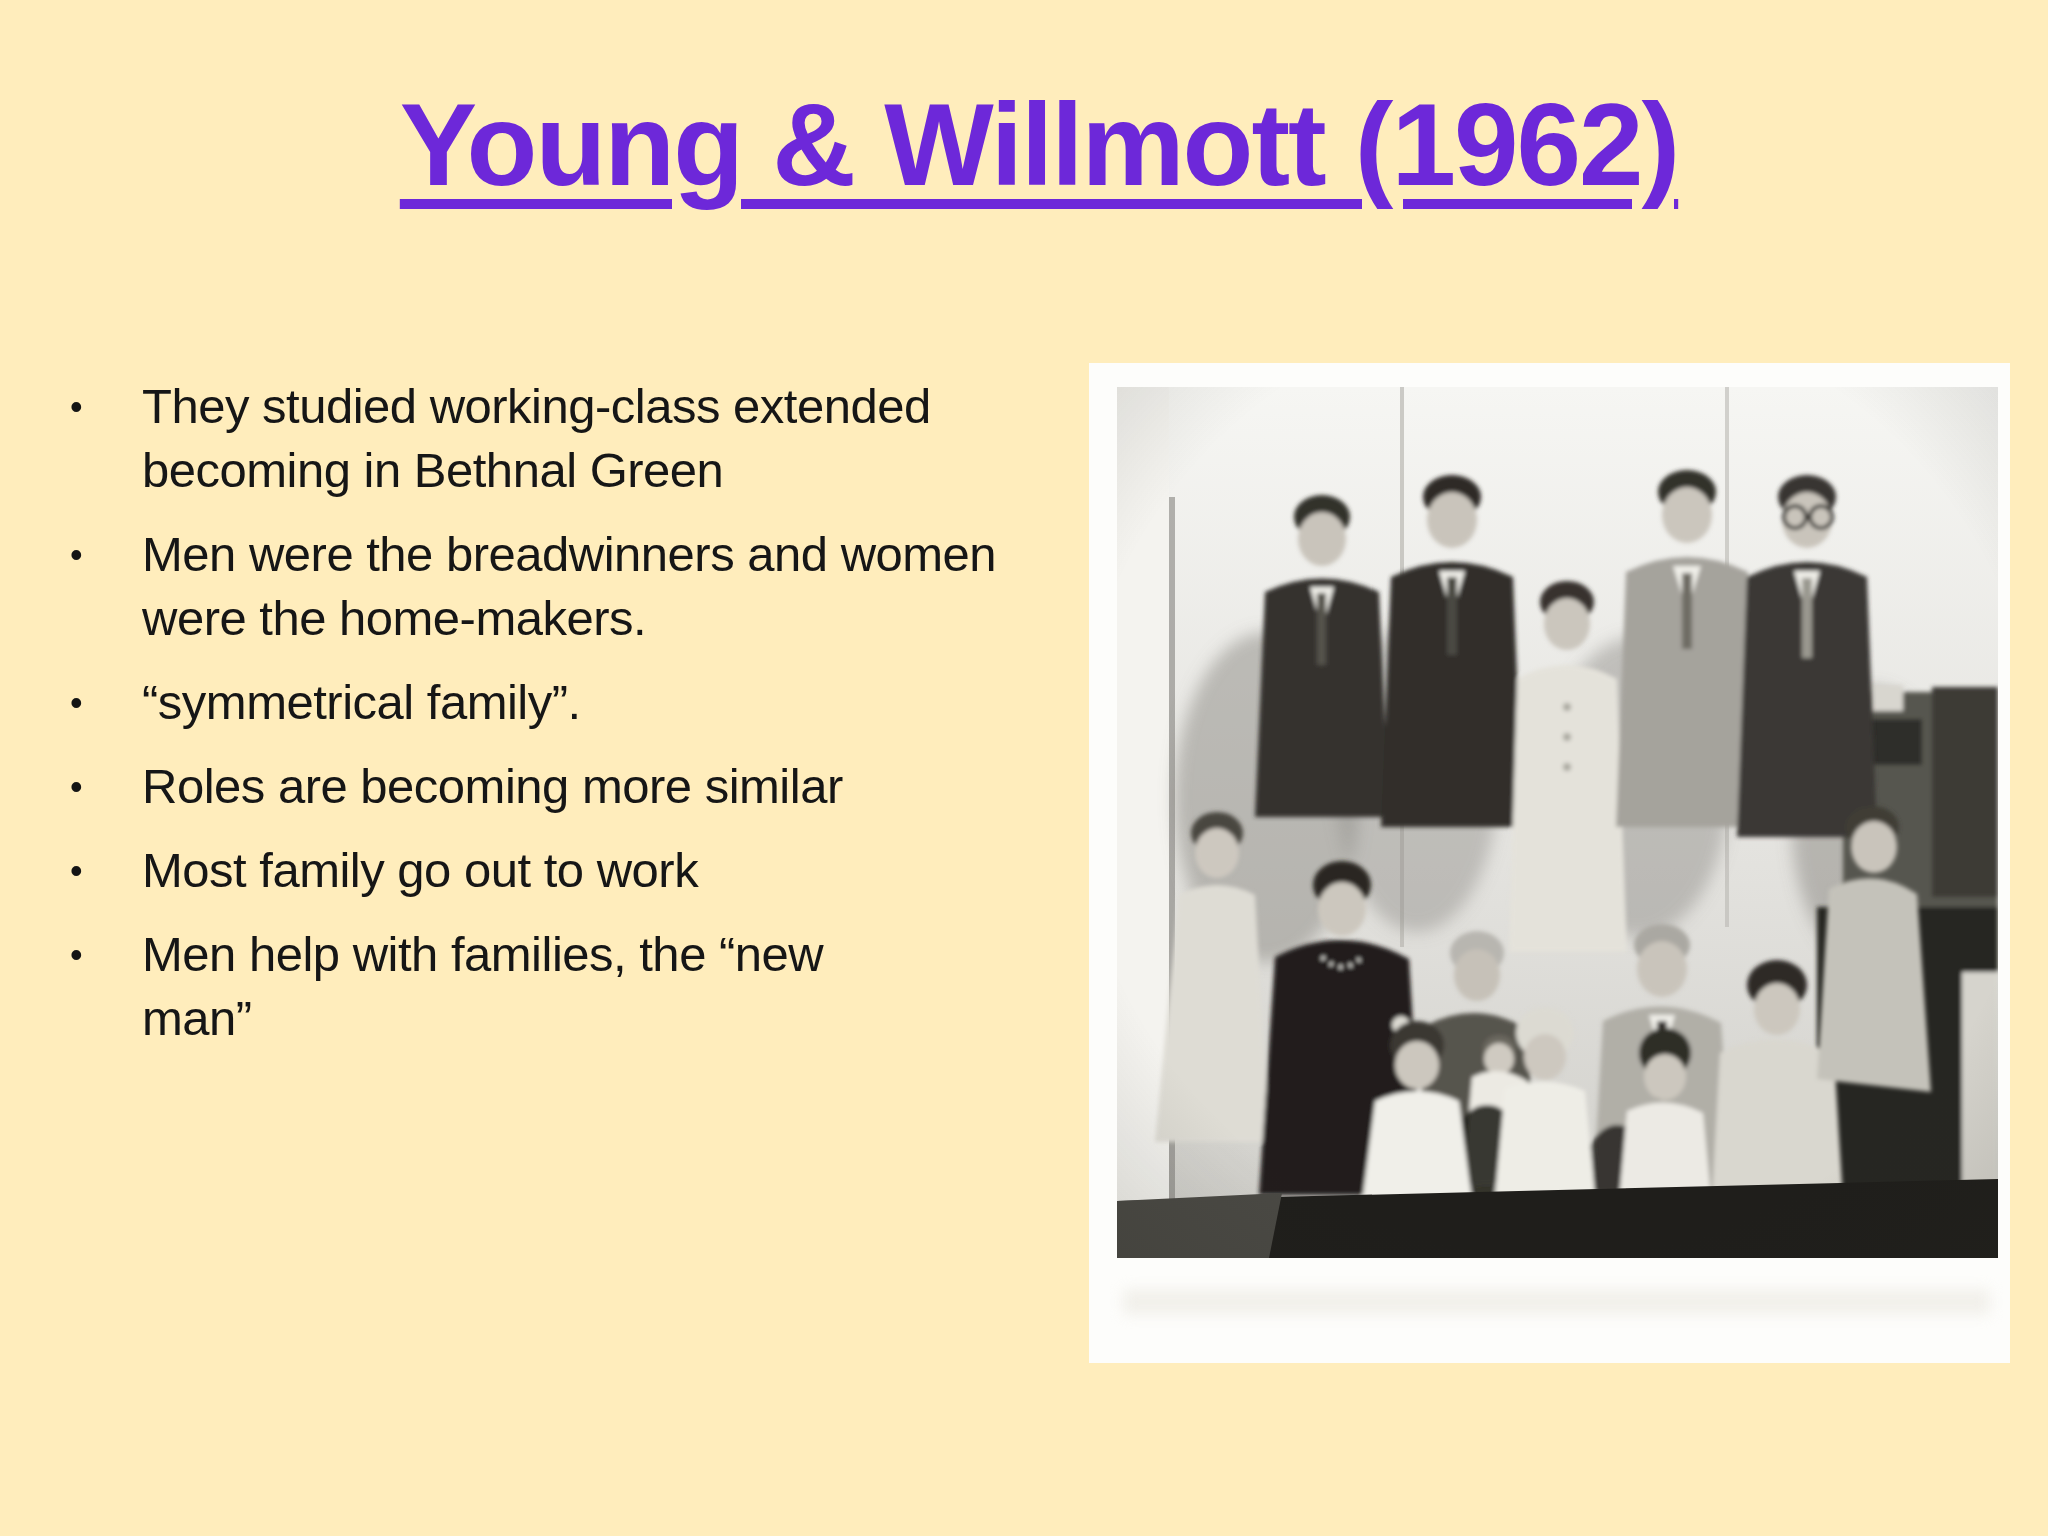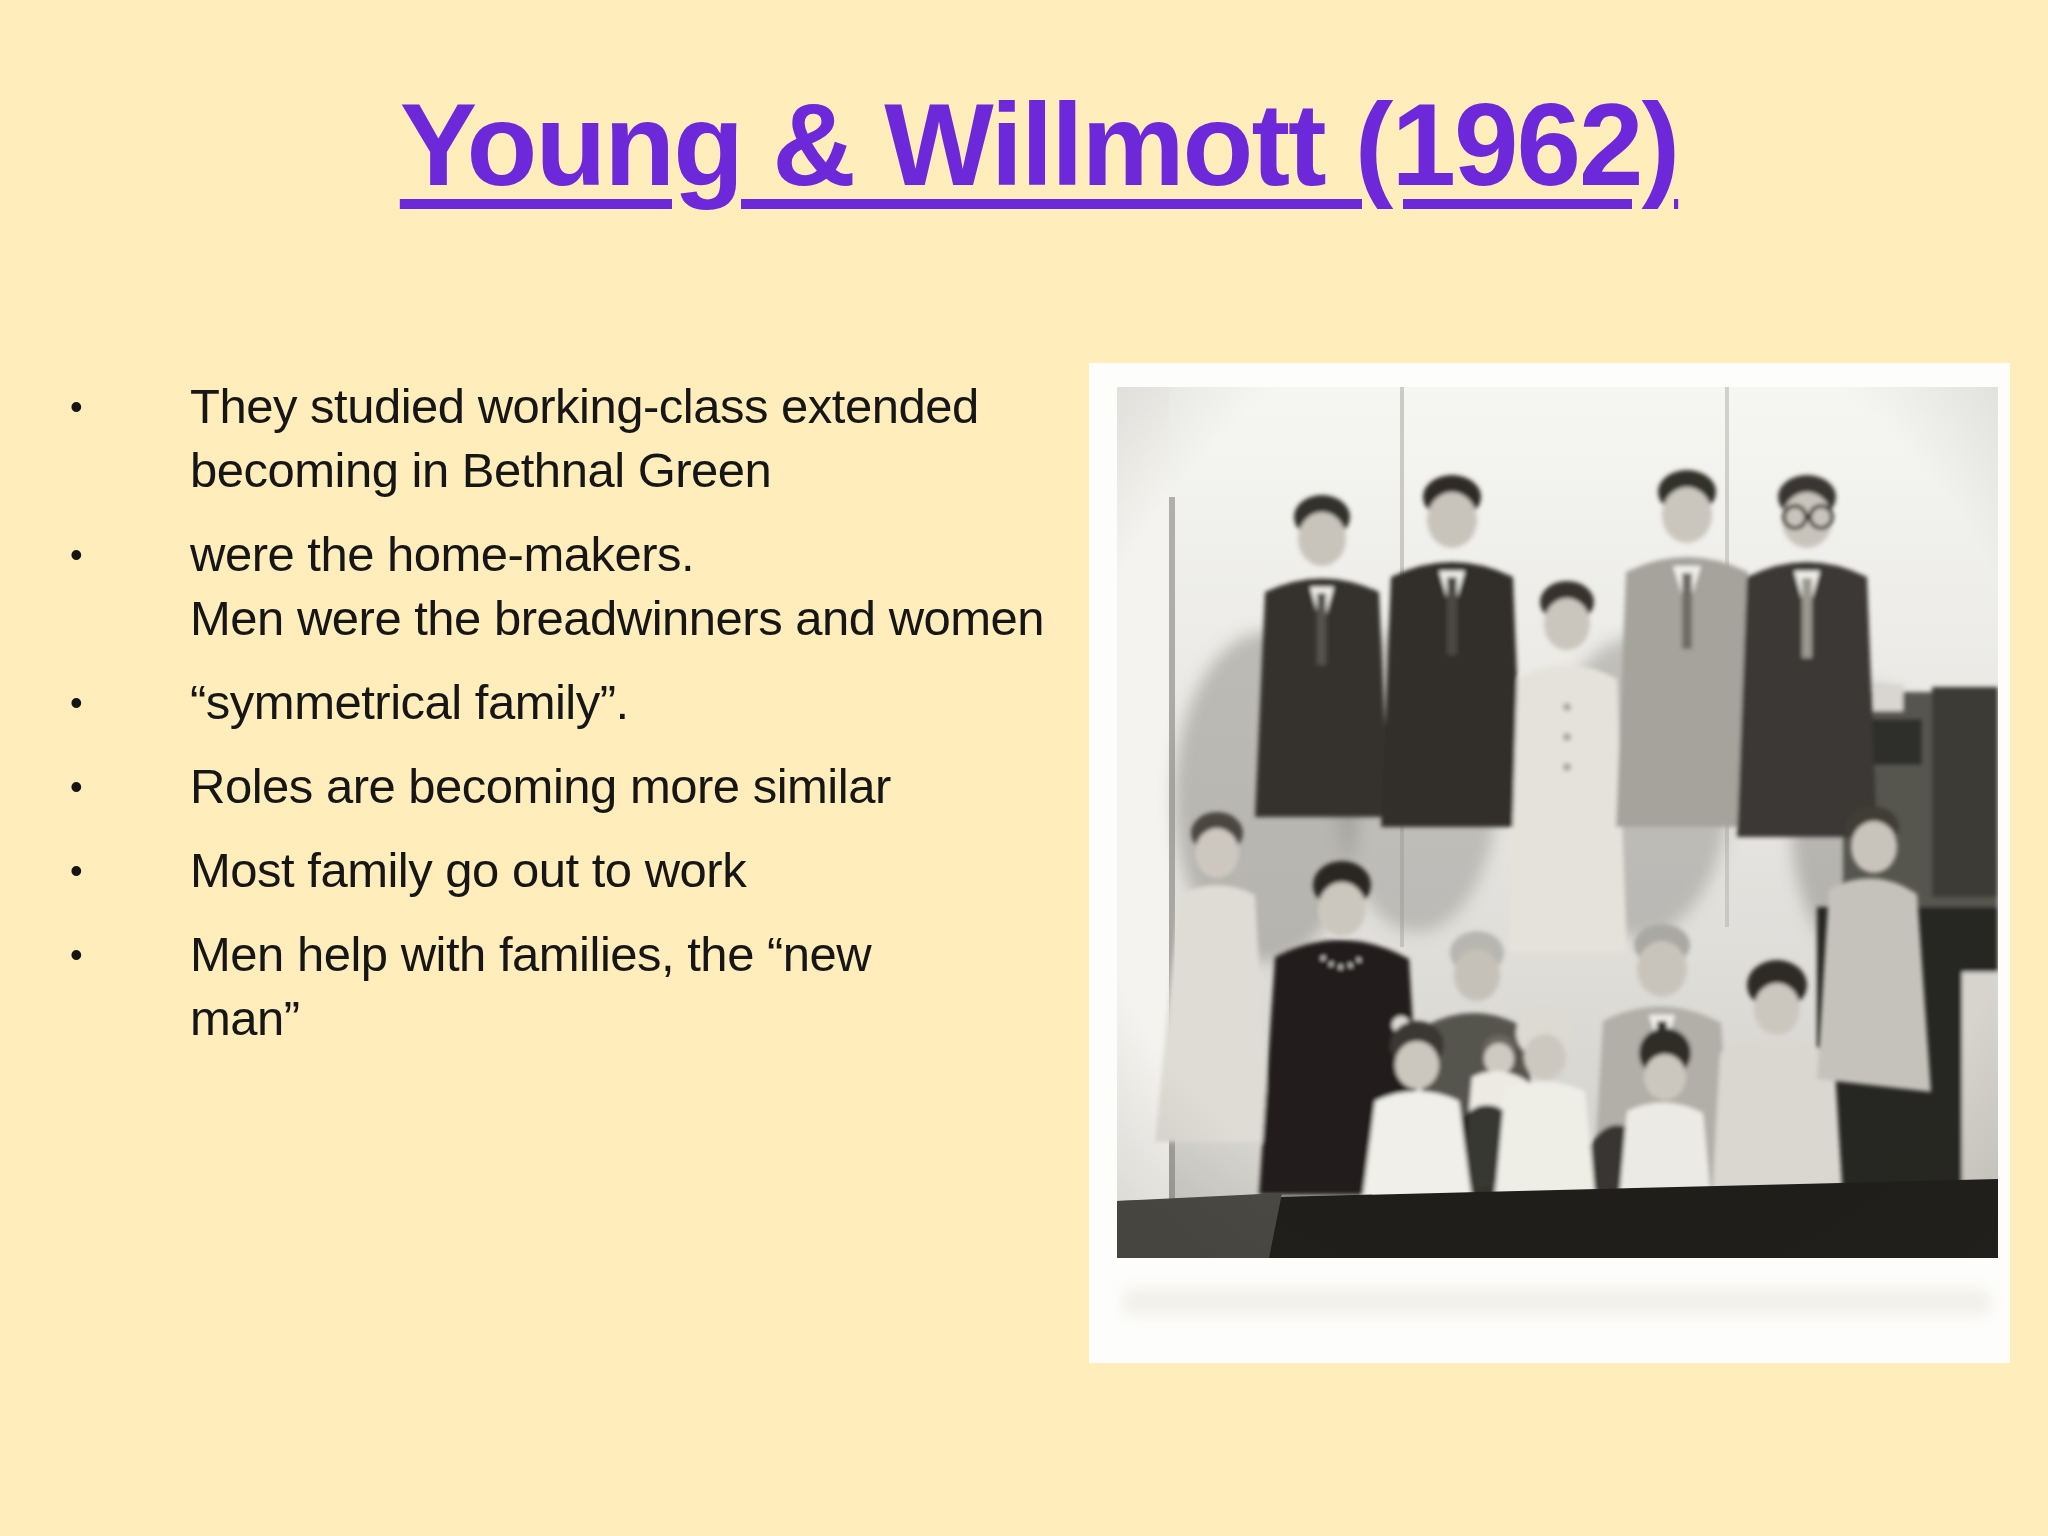--- a/index.html
+++ b/index.html
@@ -33,21 +33,21 @@
     font-size:49px;
     line-height:64px;
     letter-spacing:-0.5px;
     color:#161616;
   }
   .bullet-item{position:relative;padding-left:80px;margin-bottom:20px;}
   .bullet-item .dot{
     position:absolute;left:8px;top:1px;
     font-size:36px;line-height:64px;color:#141414;
   }
-  .bullet-item .line{display:block;margin-left:48px;}
+  .bullet-item .line{display:block;}
   .photo-frame{
     position:absolute;
     left:1089px;top:363px;width:921px;height:1000px;
     margin:0;
     background:#fdfdfb;
   }
   .photo{
     position:absolute;
     left:28px;top:24px;right:12px;bottom:105px;
     background:#e9e8e4;
@@ -63,21 +63,21 @@
 </style>
 </head>
 <body>
 
 <div class="slide">
 
   <h1 class="title">Young &amp; Willmott (1962)</h1>
 
   <ul class="bullets" id="bullet-list">
       <li class="bullet-item"><span class="dot">•</span><span class="txt"><span class="line">They studied working-class extended</span><span class="line">becoming in Bethnal Green</span></span></li>
-      <li class="bullet-item"><span class="dot">•</span><span class="txt"><span class="line">were the home-makers.</span><span class="line">Men were the breadwinners and women</span></span></li>
+      <li class="bullet-item"><span class="dot">•</span><span class="txt"><span class="line">Men were the breadwinners and women</span><span class="line">were the home-makers.</span></span></li>
       <li class="bullet-item"><span class="dot">•</span><span class="txt"><span class="line">“symmetrical family”.</span></span></li>
       <li class="bullet-item"><span class="dot">•</span><span class="txt"><span class="line">Roles are becoming more similar</span></span></li>
       <li class="bullet-item"><span class="dot">•</span><span class="txt"><span class="line">Most family go out to work</span></span></li>
       <li class="bullet-item"><span class="dot">•</span><span class="txt"><span class="line">Men help with families, the “new</span><span class="line">man”</span></span></li>
     </ul>
 
   <figure class="photo-frame" aria-label="Black and white photograph of a three-generation extended family posed in rows: men in suits standing at the back, women and grandparents seated in the middle with a baby, and three young girls in white dresses sitting at the front">
     <div class="photo">
 
       <svg viewBox="0 0 881 871" preserveAspectRatio="none">

